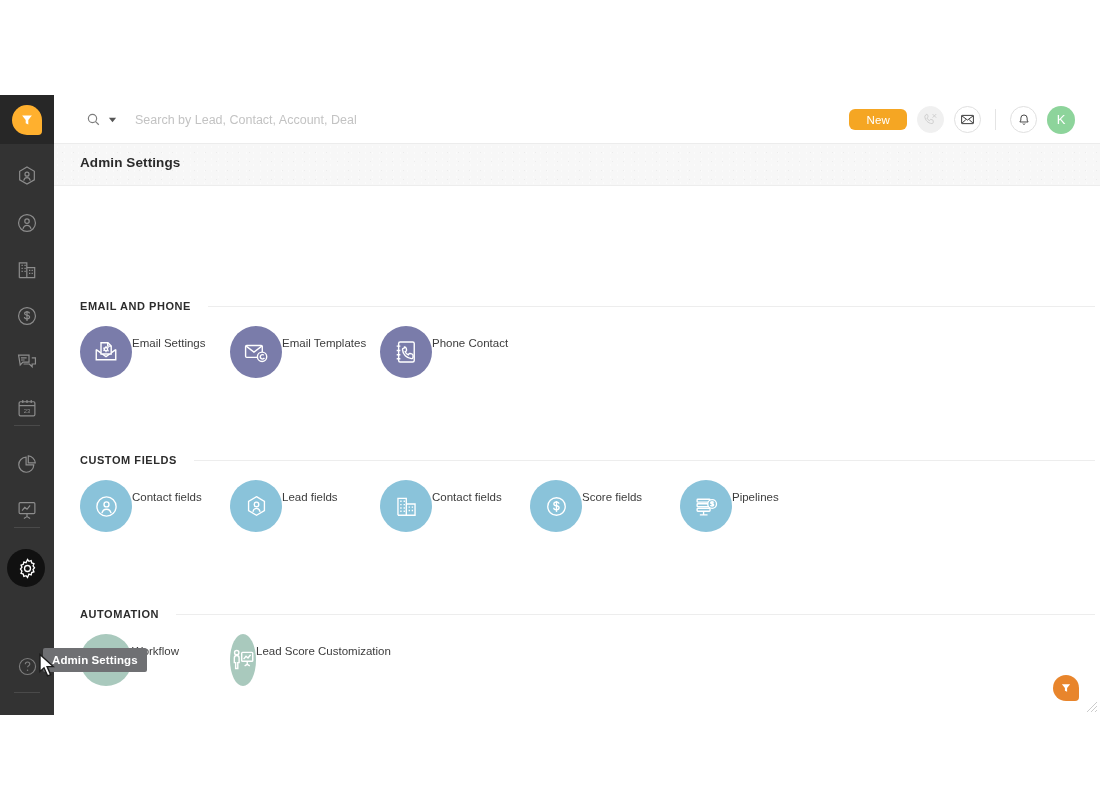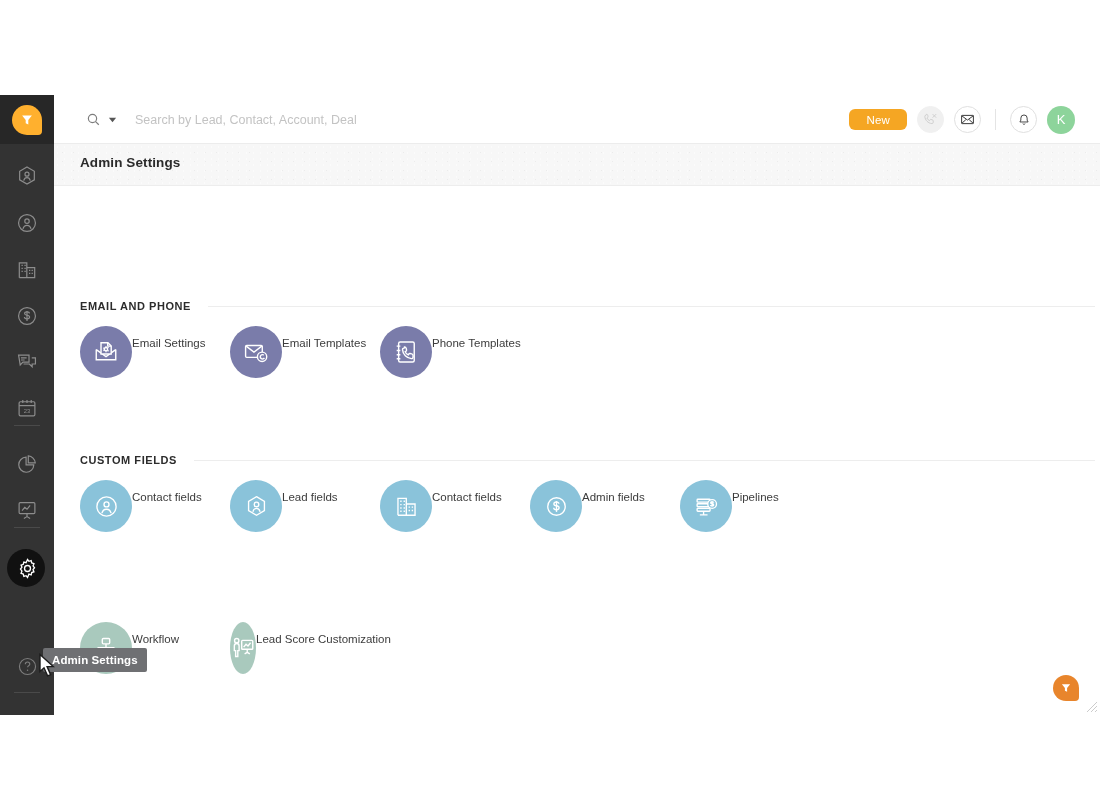--- a/index.html
+++ b/index.html
@@ -436,21 +436,21 @@
         </div>
 
         <div class="tile">
           <div class="tile-icon purple">
             <svg width="26" height="26" viewBox="0 0 24 24" fill="none" stroke="#ffffff" stroke-width="1.3">
               <rect x="5.2" y="2.8" width="14.4" height="18.4" rx="1.4"></rect>
               <path d="M3.4 6.6h3.4M3.4 10.6h3.4M3.4 14.6h3.4M3.4 18.2h3.4"></path>
               <path d="M10.6 7.4c.8 0 1.4.5 1.6 1.3l.3 1.4c.1.6-.2 1.1-.7 1.4l-.6.3c.6 1.3 1.6 2.3 2.9 2.9l.3-.6c.3-.5.8-.8 1.4-.7l1.4.3c.8.2 1.3.8 1.3 1.6v1.3c0 .9-.7 1.6-1.6 1.5-4.3-.4-7.7-3.8-8.1-8.1-.1-.9.6-1.6 1.5-1.6z"></path>
             </svg>
           </div>
-          <div class="tile-label">Phone Templates</div>
+          <div class="tile-label">Phone Contact</div>
         </div>
       </div>
     </section>
 
     <section class="section" style="top:268px">
       <div class="section-head">
         <span class="section-title">CUSTOM FIELDS</span>
         <span class="section-rule"></span>
       </div>
       <div class="tiles">
@@ -488,40 +488,44 @@
         </div>
 
         <div class="tile">
           <div class="tile-icon blue">
             <svg width="25" height="25" viewBox="0 0 24 24" fill="none" stroke="#ffffff" stroke-width="1.3">
               <circle cx="12" cy="12" r="8.4"></circle>
               <path d="M12 6.8v10.4"></path>
               <path d="M14.3 9.4c0-1-1.1-1.7-2.4-1.7s-2.4.7-2.4 1.8 1.1 1.6 2.4 1.8 2.6.6 2.6 1.9-1.2 1.9-2.6 1.9-2.6-.8-2.6-1.9"></path>
             </svg>
           </div>
-          <div class="tile-label">Admin fields</div>
+          <div class="tile-label">Score fields</div>
         </div>
 
         <div class="tile">
           <div class="tile-icon blue">
             <svg width="25" height="25" viewBox="0 0 24 24" fill="none" stroke="#ffffff" stroke-width="1.3">
               <rect x="3" y="5" width="12.4" height="2.8" rx=".7"></rect>
               <rect x="3" y="9.4" width="12.4" height="2.8" rx=".7"></rect>
               <rect x="3" y="13.8" width="12.4" height="2.8" rx=".7"></rect>
               <path d="M9.2 16.8v3.2M5.6 20h7.4"></path>
               <circle cx="17.4" cy="9.6" r="4.2" fill="#8AC3DA"></circle>
               <path d="M17.4 7.2v4.8M18.8 8.4c0-.6-.6-1-1.4-1s-1.4.4-1.4 1 .6.9 1.4 1 1.5.4 1.5 1.1-.7 1-1.5 1-1.5-.4-1.5-1"></path>
             </svg>
           </div>
           <div class="tile-label">Pipelines</div>
         </div>
       </div>
     </section>
 
     <section class="section" style="top:422px">
+      <div class="section-head">
+        <span class="section-title">AUTOMATION</span>
+        <span class="section-rule"></span>
+      </div>
       <div class="tiles">
         <div class="tile">
           <div class="tile-icon green">
             <svg width="26" height="26" viewBox="0 0 24 24" fill="none" stroke="#ffffff" stroke-width="1.3">
               <rect x="8.6" y="3.2" width="6.8" height="5" rx="1"></rect>
               <path d="M12 8.2v3.6"></path>
               <path d="M4.8 14.4v-2.6h14.4v2.6"></path>
               <rect x="2.6" y="14.6" width="4.6" height="3.6" rx=".8"></rect>
               <rect x="9.7" y="14.6" width="4.6" height="3.6" rx=".8"></rect>
               <rect x="16.8" y="14.6" width="4.6" height="3.6" rx=".8"></rect>

